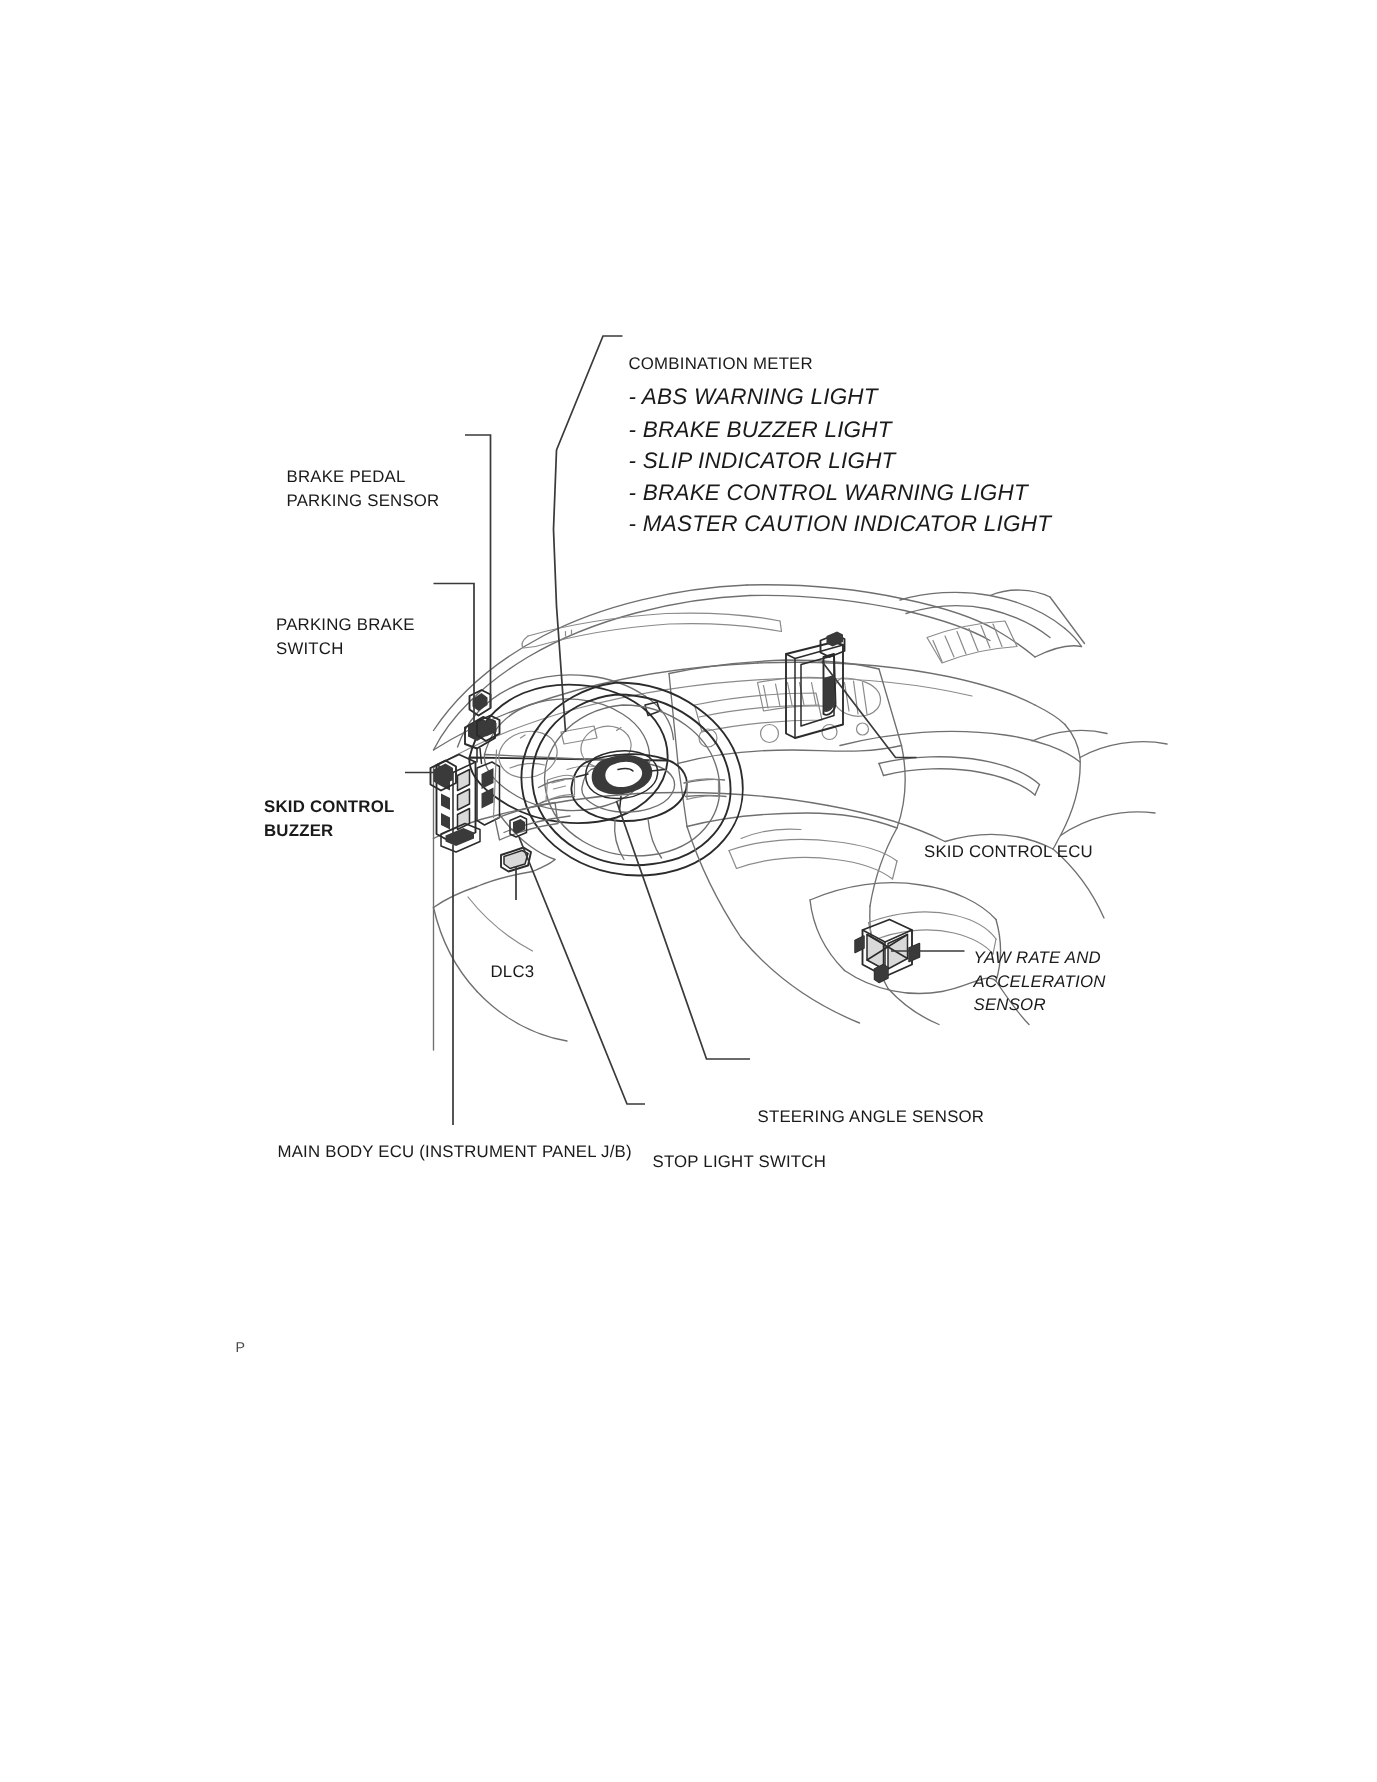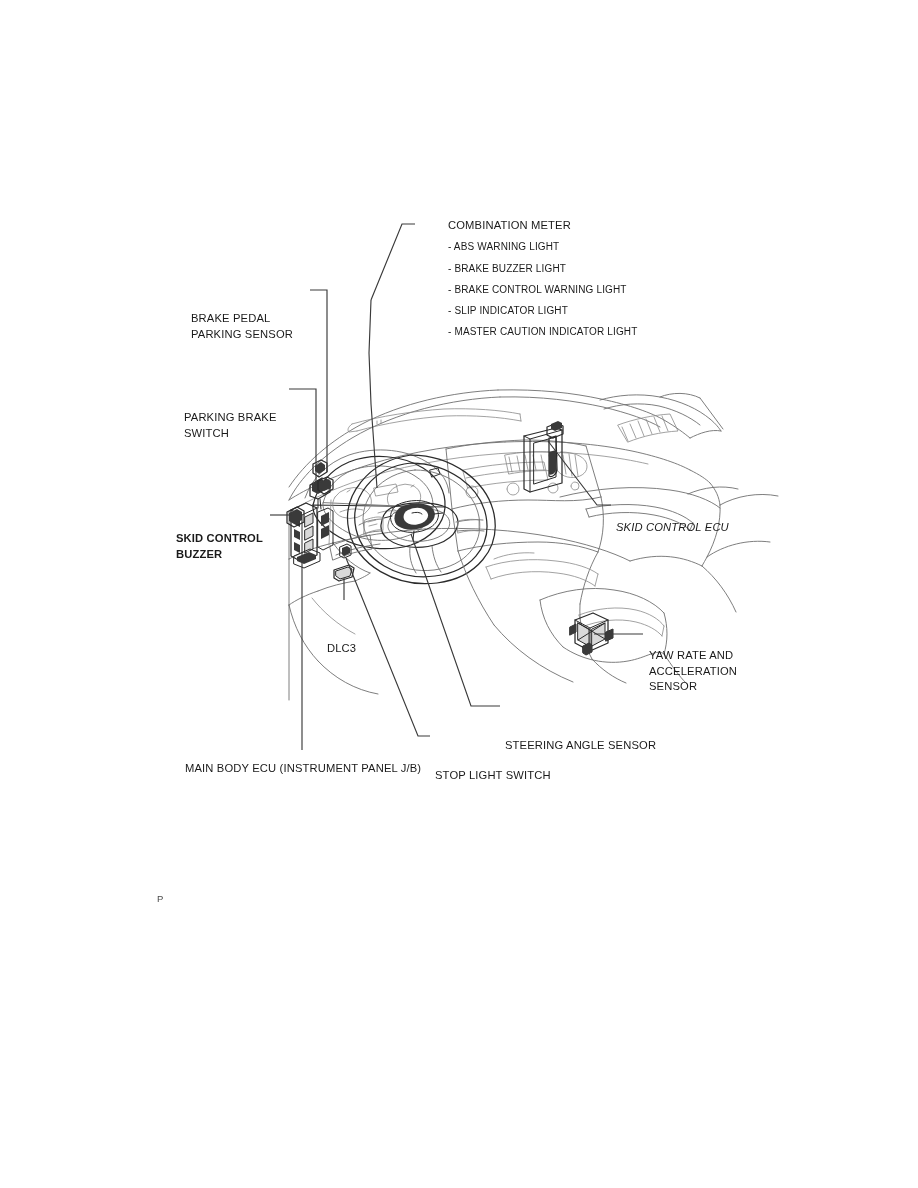--- a/index.html
+++ b/index.html
@@ -41,25 +41,26 @@
   .callout.tight { line-height: 15.5px; }
   .callout-list { position: absolute; }
   .callout-list .callout-title {
     font-size: 11.2px;
     line-height: 21.3px;
     letter-spacing: 0.15px;
     color: #1a1a1a;
     white-space: nowrap;
   }
   .callout-list .callout-sub {
-    font-size: 10px;
+    font-size: 15px;
     line-height: 21.3px;
     letter-spacing: 0.15px;
     color: #1a1a1a;
     white-space: nowrap;
+    font-style: italic;
   }
   .pmark {
     position: absolute;
     left: 157px;
     top: 893px;
     font-size: 9.5px;
     color: #4a4a4a;
     font-family: "Liberation Sans", sans-serif;
   }
   .block-left  { text-align: left; }
@@ -407,49 +408,49 @@
     <g>
       <path class="lead" d="M430 736 L 418 736 L 346 558"></path>
     </g>
 
     <g>
       <path class="lead" d="M302 750 L 302 563"></path>
     </g>
 
   </svg>
 
-  <div class="callout-list" style="left:419px; top:215px;margin-left:29px;">
+  <div class="callout-list" style="left:419px; top:233px;">
     <div class="callout-title">COMBINATION METER</div>
     <div class="callout-sub">- ABS WARNING LIGHT</div>
     <div class="callout-sub">- BRAKE BUZZER LIGHT</div>
+    <div class="callout-sub">- SLIP INDICATOR LIGHT</div>
     <div class="callout-sub">- BRAKE CONTROL WARNING LIGHT</div>
-    <div class="callout-sub">- SLIP INDICATOR LIGHT</div>
     <div class="callout-sub">- MASTER CAUTION INDICATOR LIGHT</div>
   </div>
 
   <div class="callout tight block-left" style="left:191px; top:275px;">
     <div>BRAKE PEDAL</div>
     <div>PARKING SENSOR</div>
   </div>
 
   <div class="callout tight block-left" style="left:184px; top:374px;">
     <div>PARKING BRAKE</div>
     <div>SWITCH</div>
   </div>
 
   <div class="callout tight block-left" style="left:176px; top:495px;font-weight:bold;">
     <div>SKID CONTROL</div>
     <div>BUZZER</div>
   </div>
 
   <div class="callout" style="left:327px; top:602px;">DLC3</div>
 
-  <div class="callout" style="left:616px; top:481px;font-style:italic;">SKID CONTROL ECU</div>
-
-  <div class="callout tight block-left" style="left:649px; top:612px;">
+  <div class="callout" style="left:616px; top:522px;">SKID CONTROL ECU</div>
+
+  <div class="callout tight block-left" style="left:649px; top:596px;font-style:italic;">
     <div>YAW RATE AND</div>
     <div>ACCELERATION</div>
     <div>SENSOR</div>
   </div>
 
   <div class="callout" style="left:505px; top:699px;text-align:center;">STEERING ANGLE SENSOR</div>
 
   <div class="callout" style="left:435px; top:729px;">STOP LIGHT SWITCH</div>
 
   <div class="callout-list" style="left:185px; top:758px;text-align:center;">

